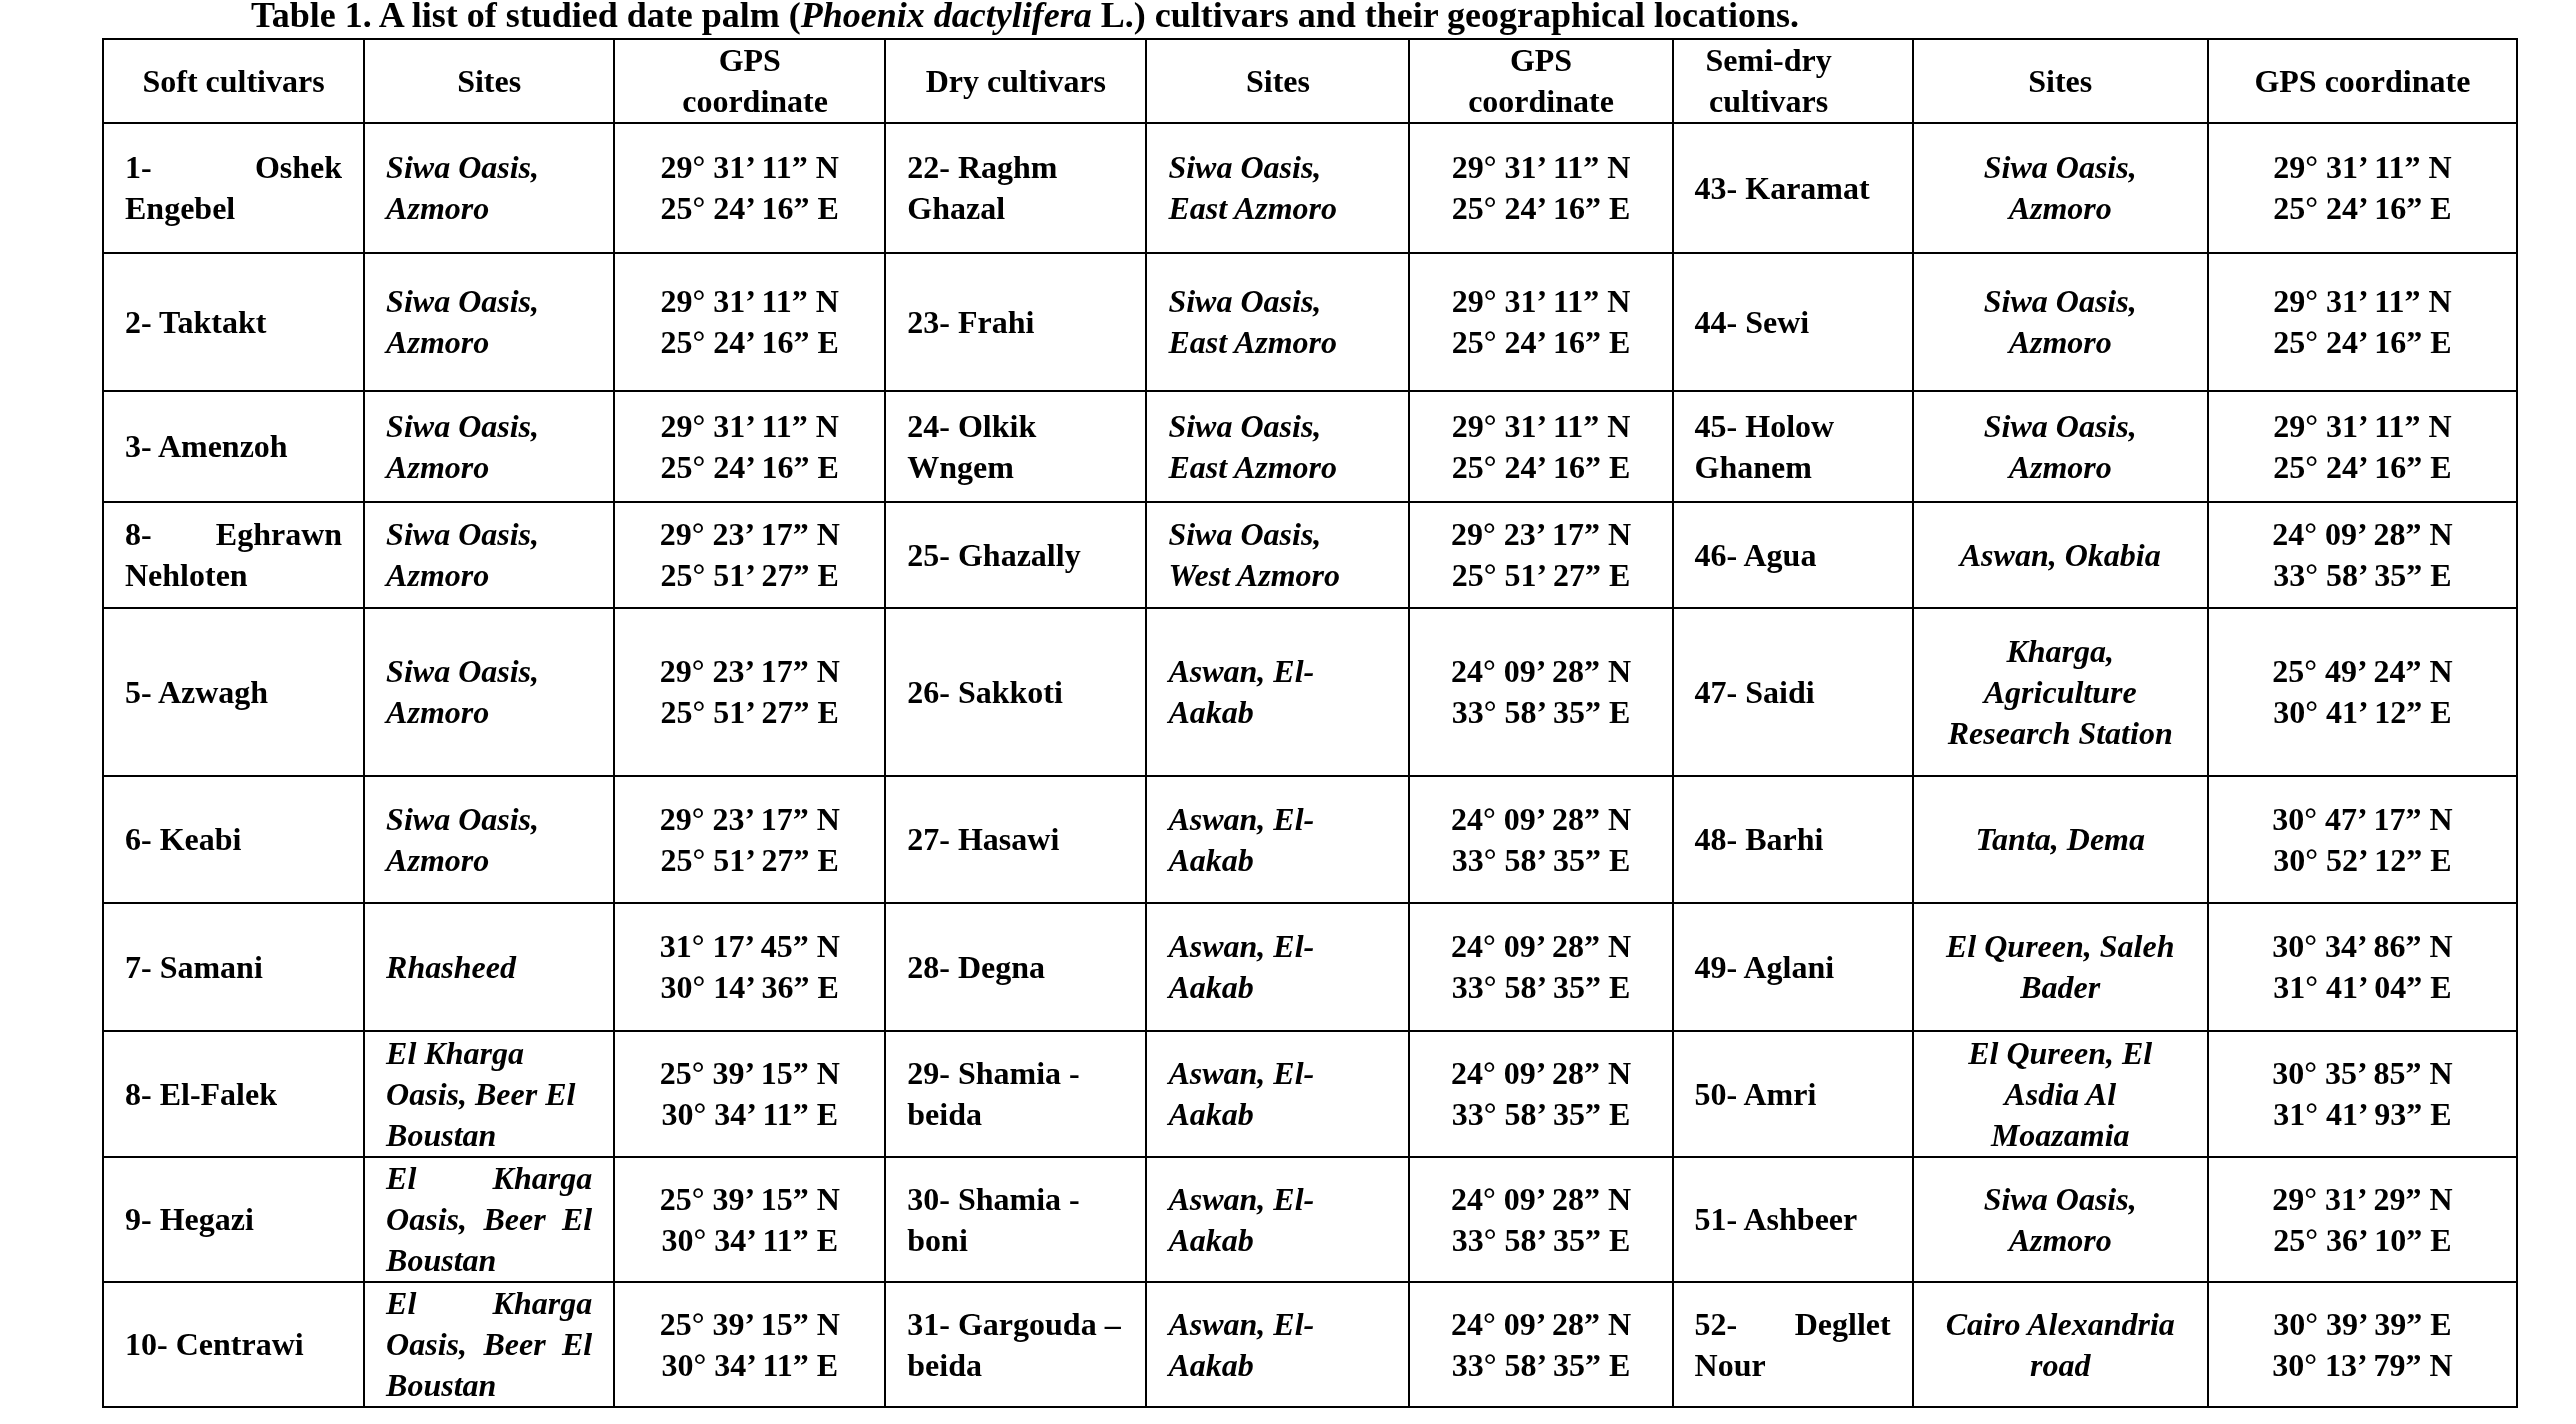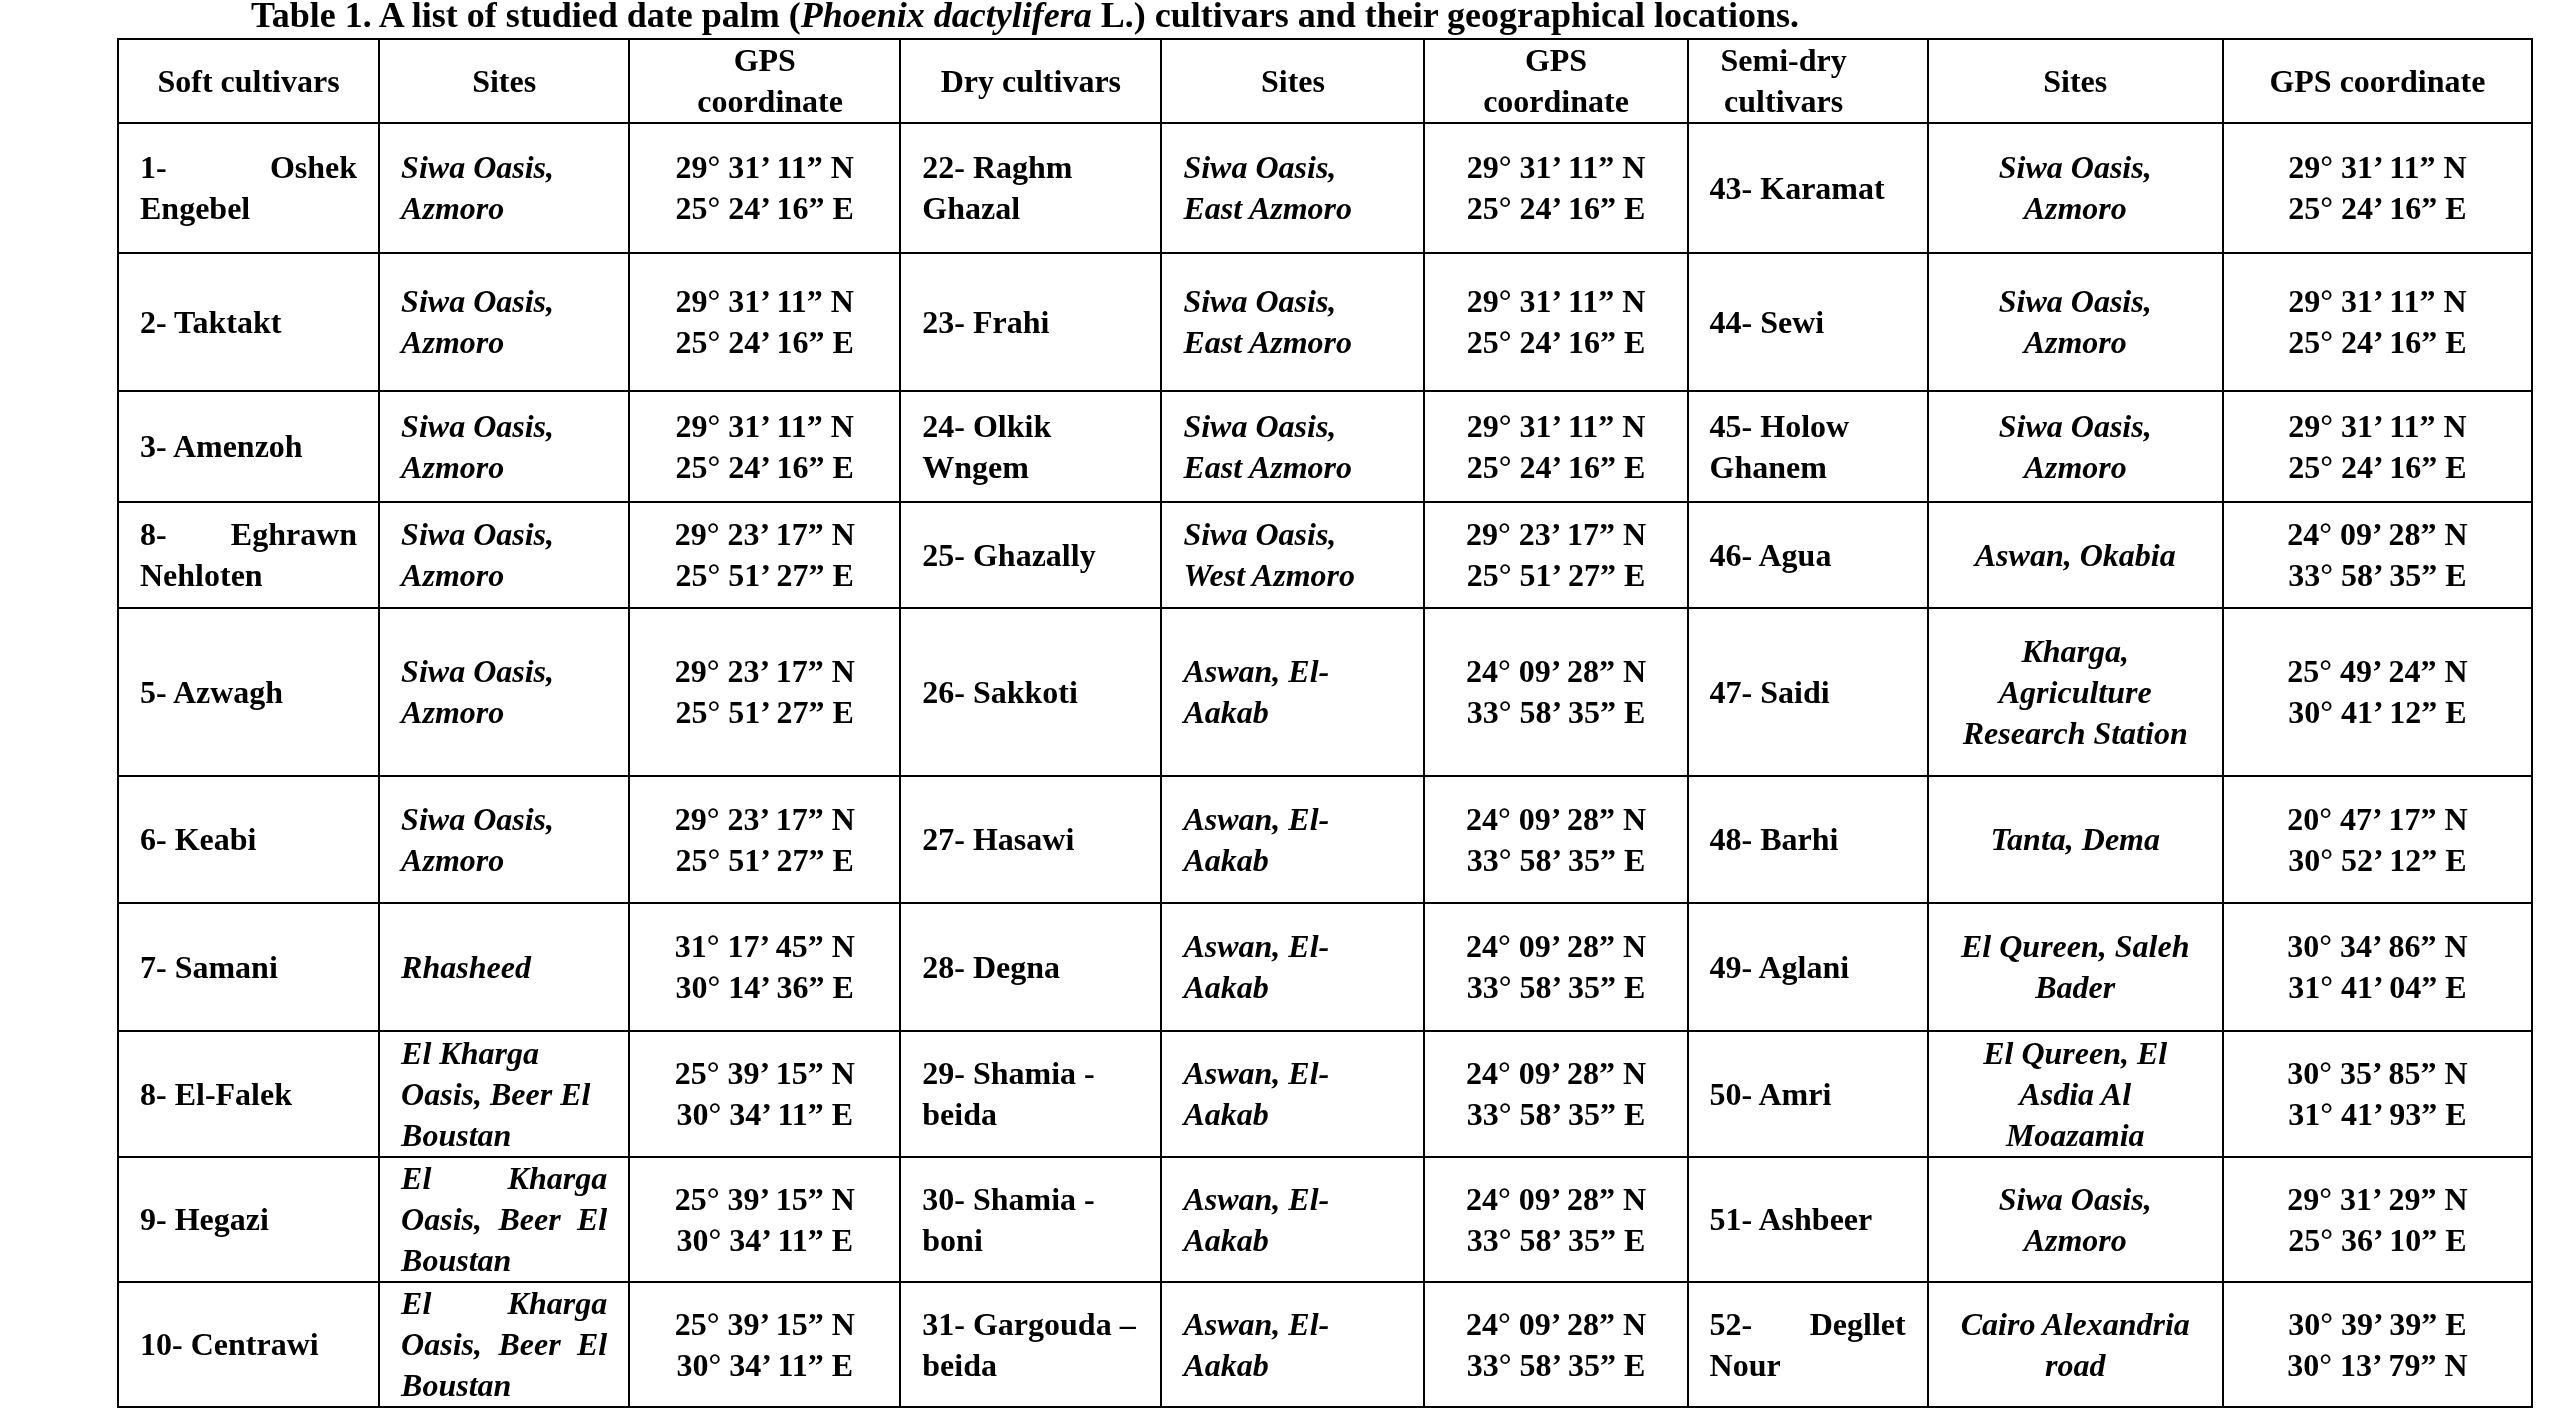--- a/index.html
+++ b/index.html
@@ -2,21 +2,21 @@
 <html><head>
 <meta charset="utf-8">
 <style>
   html, body { margin:0; padding:0; background:#ffffff; }
   body { width:2576px; height:1425px; position:relative; overflow:hidden;
          font-family:"Liberation Serif", "DejaVu Serif", serif; color:#000; }
   .title { position:absolute; left:0; top:-5.7px; width:2576px; text-align:left;
            padding-left:251px; box-sizing:border-box;
            font-weight:bold; font-size:36px; line-height:42px; white-space:nowrap; }
   .title i { font-style:italic; }
-  table.main { position:absolute; left:117px; top:38px; border-collapse:collapse;
+  table.main { position:absolute; left:102px; top:38px; border-collapse:collapse;
                table-layout:fixed; width:2416px; }
   table.main td, table.main th { border:2.9px solid #000; padding:0 21px;
                font-weight:bold; font-size:32px; line-height:41px; vertical-align:middle;
                overflow:hidden; }
   table.main th { text-align:center; }
   th.l { text-align:left; }
   td.cult { text-align:left; }
   td.cult.just { text-align:justify; text-align-last:left; }
   td.site { text-align:left;font-style:italic; }
   td.site.c { text-align:center; }
@@ -165,21 +165,21 @@
         </td>
         <td class="cult">27- Hasawi</td>
         <td class="site">Aswan, El-Aakab</td>
         <td class="gps">
           <span class="line">24° 09’ 28” N</span>
           <span class="line">33° 58’ 35” E</span>
         </td>
         <td class="cult">48- Barhi</td>
         <td class="site c">Tanta, Dema</td>
         <td class="gps">
-          <span class="line">20° 47’ 17” N</span>
+          <span class="line">30° 47’ 17” N</span>
           <span class="line">30° 52’ 12” E</span>
         </td>
       </tr>
       <tr style="height: 128px;">
         <td class="cult">7- Samani</td>
         <td class="site">Rhasheed</td>
         <td class="gps top">
           <span class="line">31° 17’ 45” N</span>
           <span class="line">30° 14’ 36” E</span>
         </td>

